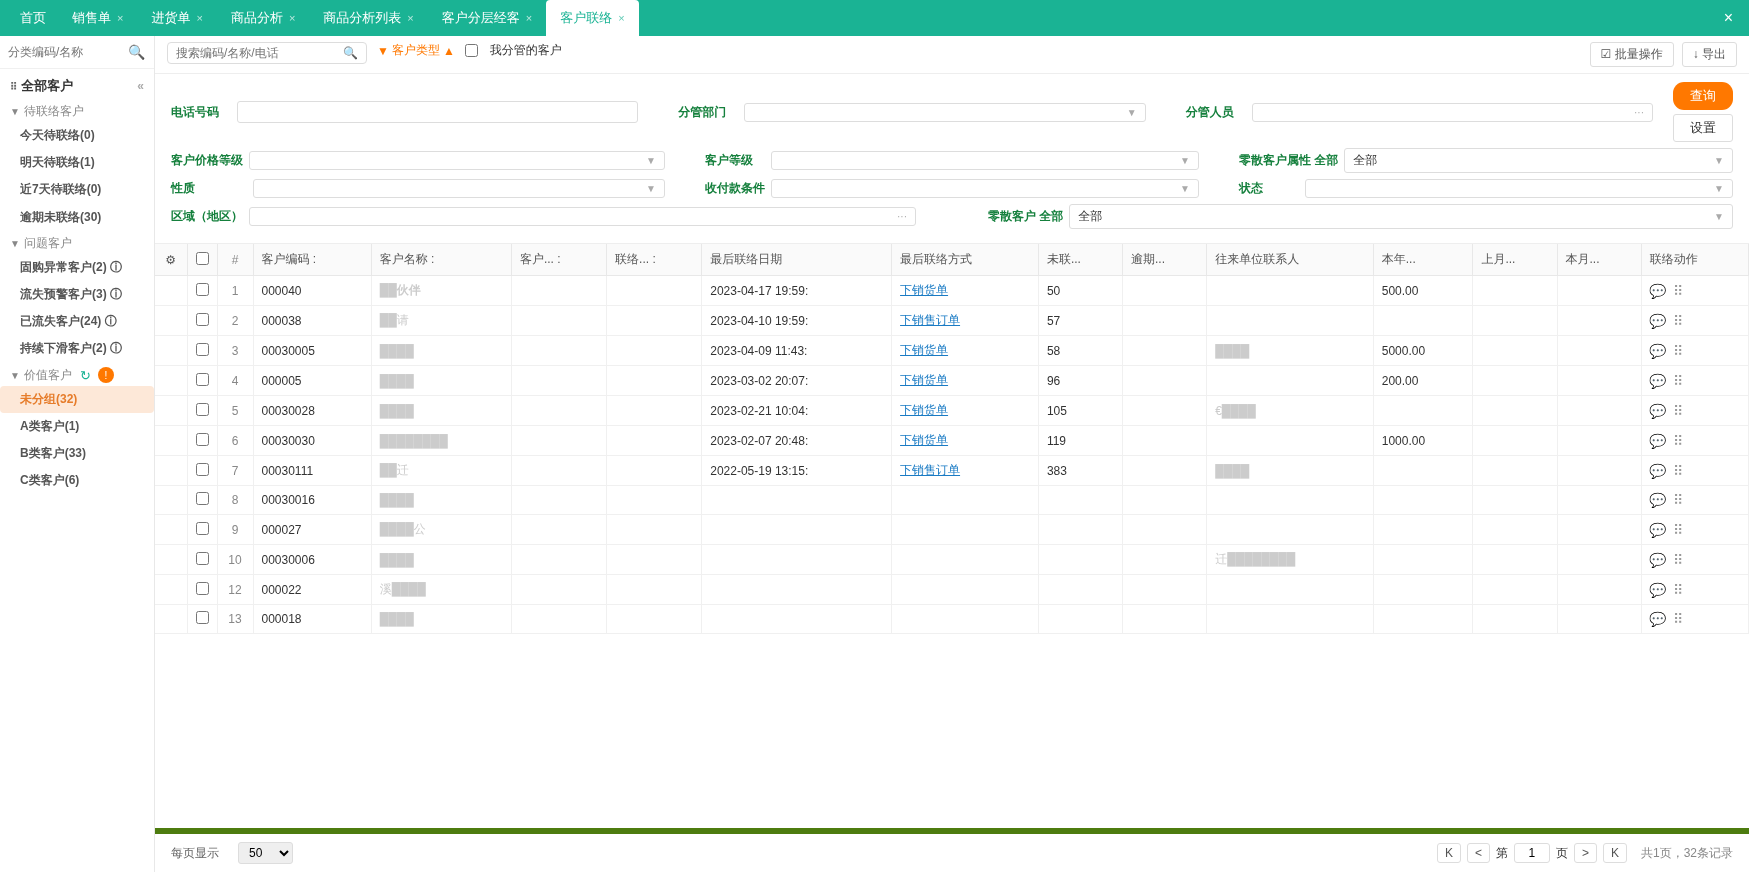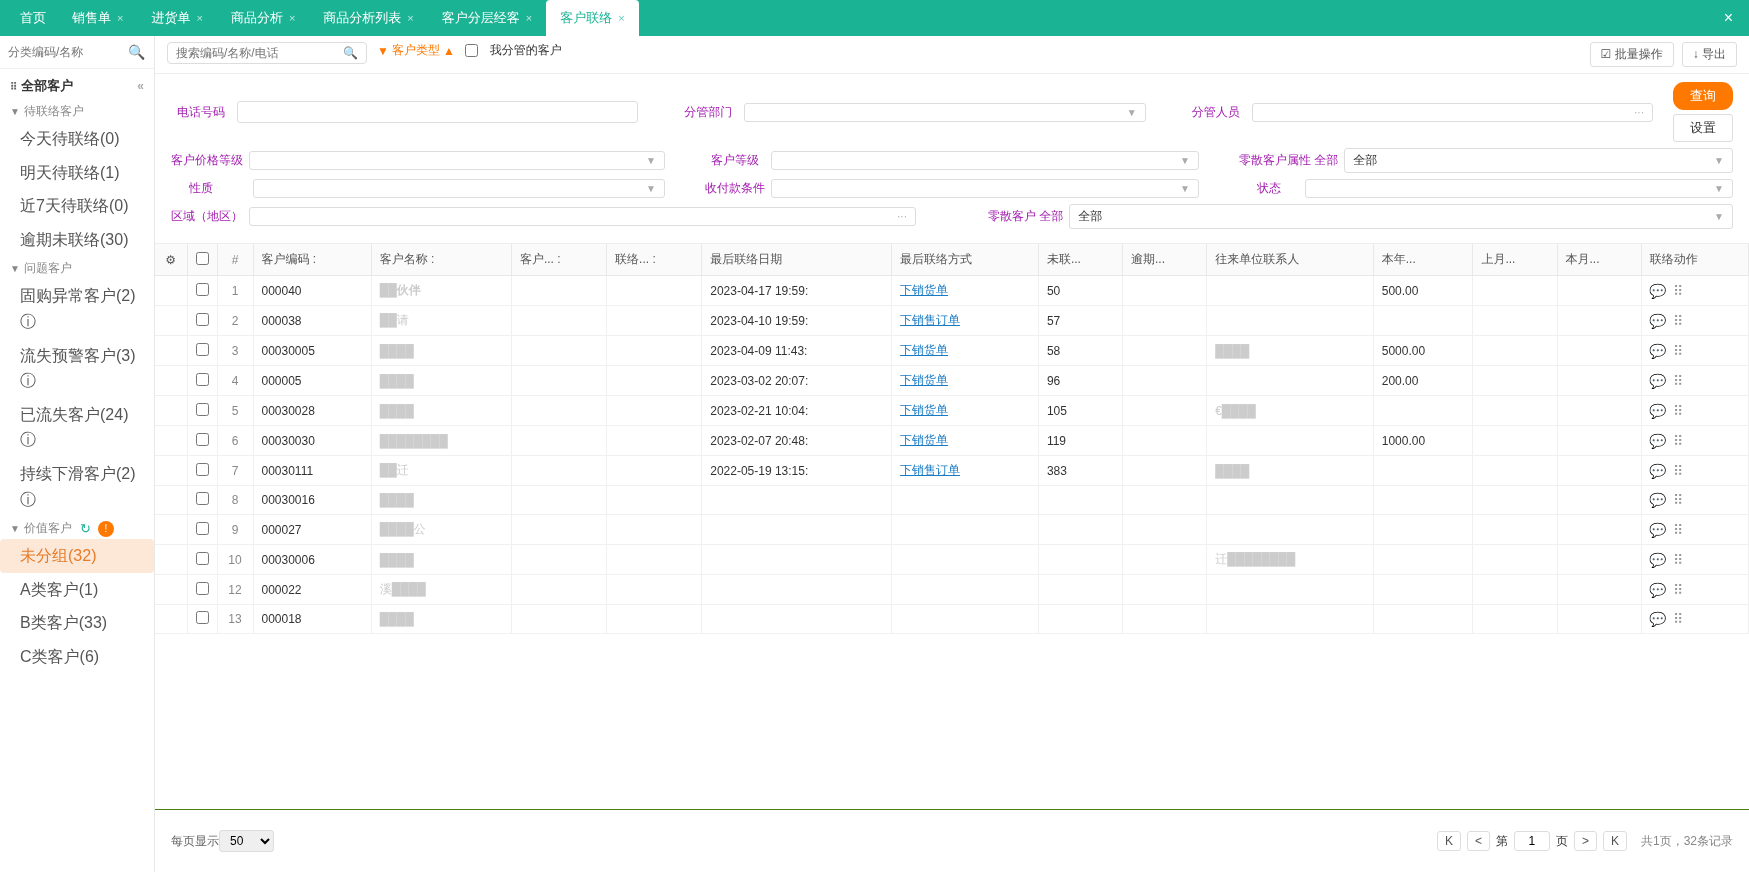--- a/index.html
+++ b/index.html
@@ -105,24 +105,25 @@
       color: #888;
       display: flex;
       align-items: center;
       gap: 4px;
       cursor: pointer;
     }
     .sidebar-group-label .triangle { font-size: 10px; color: #888; }
 
     .sidebar-item {
       padding: 4px 10px 4px 20px;
-      font-size: 16px;
+      font-size: 12px;
       color: #555;
       cursor: pointer;
       line-height: 1.6;
+      font-weight: bold;
     }
     .sidebar-item.active { background: #fde8d8; color: #e67c2a; border-radius: 4px; }
 
     
     .content-area {
       flex: 1;
       display: flex;
       flex-direction: column;
       overflow: hidden;
     }
@@ -194,25 +195,26 @@
       margin-bottom: 6px;
     }
     .filter-field {
       display: flex;
       align-items: center;
       flex: 1;
       min-width: 0;
     }
     .filter-field label {
       font-size: 12px;
-      color: #a21caf;
+      color: #15803d;
       white-space: nowrap;
       margin-right: 6px;
       min-width: 60px;
-      text-align: center;
+      text-align: left;
+      font-weight: bold;
     }
     .filter-input {
       flex: 1;
       border: 1px solid #ddd;
       border-radius: 3px;
       padding: 3px 8px;
       font-size: 12px;
       color: #333;
       min-width: 0;
     }
@@ -295,25 +297,25 @@
     .link-text { color: #1a7bc4; text-decoration: underline; cursor: pointer; }
     .action-icons { display: flex; gap: 6px; align-items: center; }
     .action-icon { color: #999; cursor: pointer; font-size: 14px; }
     .th-settings { width: 32px; text-align: center; }
     .col-num { width: 36px; text-align: center; color: #888; }
     .col-check { width: 28px; text-align: center; }
 
     
     .pagination {
       background: #fff;
-      border-top: 1px solid #4d7c0f;
-      padding: 20px 16px;
-      display: flex;
-      align-items: center;
-      gap: 0;
+      border-top: 6px solid #4d7c0f;
+      padding: 8px 16px;
+      display: flex;
+      align-items: center;
+      gap: 19px;
       font-size: 12px;
     }
     .pagination .page-size-label { color: #666; }
     .pagination .page-size-select {
       border: 1px solid #ddd;
       border-radius: 3px;
       padding: 2px 6px;
       font-size: 12px;
       cursor: pointer;
     }

